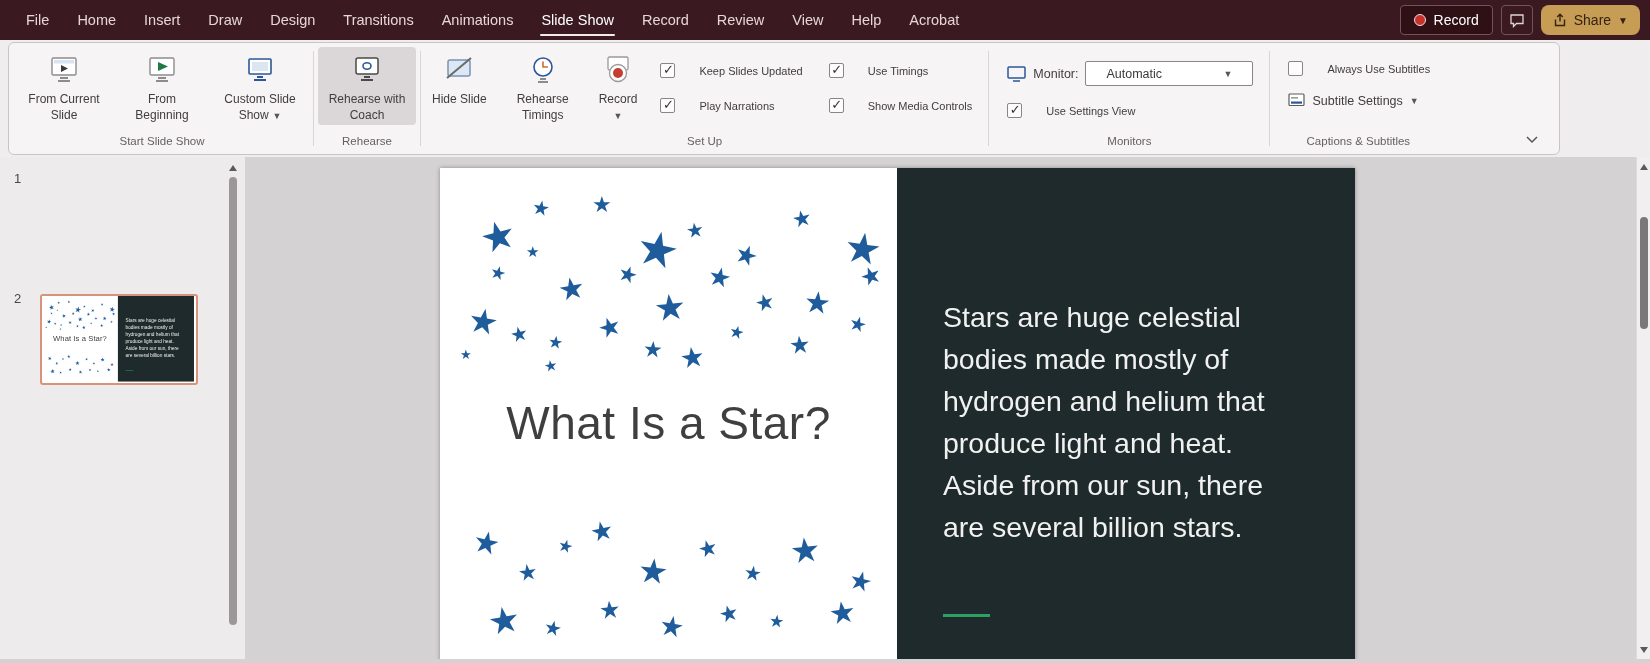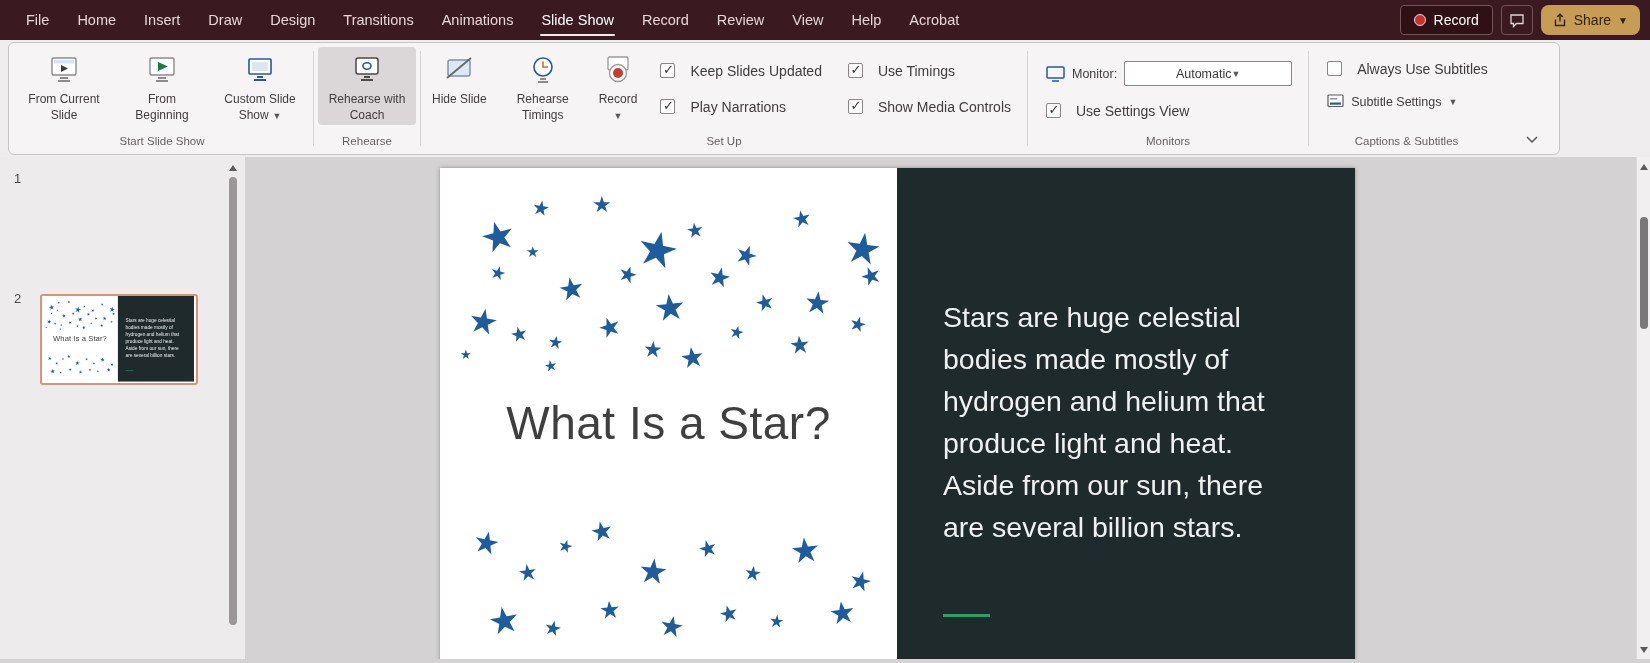--- a/index.html
+++ b/index.html
@@ -27,28 +27,28 @@
   .rgroup-label { text-align:center; font-size:11.5px; color:#655f61; padding:2px 0 7px; white-space:nowrap; }
   .vsep { width:1px; background:#d9d5d6; margin:8px 0; }
 
   .bigbtn { display:flex; flex-direction:column; align-items:center; background:transparent; border:none; padding:5px 7px 2px; border-radius:4px; cursor:default; }
   .bigbtn .icon { height:36px; display:flex; align-items:center; justify-content:center; }
   .bigbtn-label { font-size:12px; color:#413c3e; line-height:15px; text-align:center; display:inline; }
   .bigbtn .label-wrap { text-align:center; max-width:84px; margin-top:3px; }
   .bigbtn.selected { background:#dbd7d9; }
   .chev { font-size:9px; color:#5a5557; }
 
-  .cb { display:flex; gap:15px; font-size:14px; color:#413c3e; white-space:nowrap; cursor:default; }
+  .cb { display:flex; align-items:center; gap:24px; font-size:11px; color:#413c3e; white-space:nowrap; cursor:default; }
   .cb .box { width:15px; height:15px; border:1px solid #8a8587; background:#fdfdfd; border-radius:2px; position:relative; flex:none; }
   .cb.checked .box::after { content:"✓"; position:absolute; left:1.5px; top:-2.5px; font-size:13px; color:#333333; }
   .cb-grid { display:grid; grid-template-rows:repeat(2,auto); grid-auto-flow:column; column-gap:26px; row-gap:20px; padding:16px 12px 0 16px; }
 
   .stack-content { display:flex; flex-direction:column; gap:17px; padding:14px 12px 0 14px; }
   .monitor-row { display:flex; align-items:center; gap:7px; font-size:12.5px; color:#413c3e; }
-  .dropdown { width:168px; height:25px; background:#ffffff; border:1px solid #8a8587; border-radius:2px; display:flex; align-items:center; justify-content:center; padding:0 20px; font-size:12.5px; color:#3a3a3a; }
+  .dropdown { width:168px; height:25px; background:#ffffff; border:1px solid #8a8587; border-radius:2px; display:flex; align-items:center; justify-content:space-between; padding:0 20px; font-size:12.5px; color:#3a3a3a; }
   .dropdown .chev { font-size:9px; }
   .subtitle-row { display:flex; align-items:center; gap:7px; font-size:12.5px; color:#413c3e; }
 
   .collapse-btn { position:absolute; right:14px; bottom:8px; border:none; background:transparent; padding:2px 6px; }
 
   
   .workspace { position:relative; height:502px; display:flex; }
 
   .thumb-panel { width:245px; background:#edebec; position:relative; flex:none; }
   .thumb-num { position:absolute; font-size:13px; color:#4a4547; }

